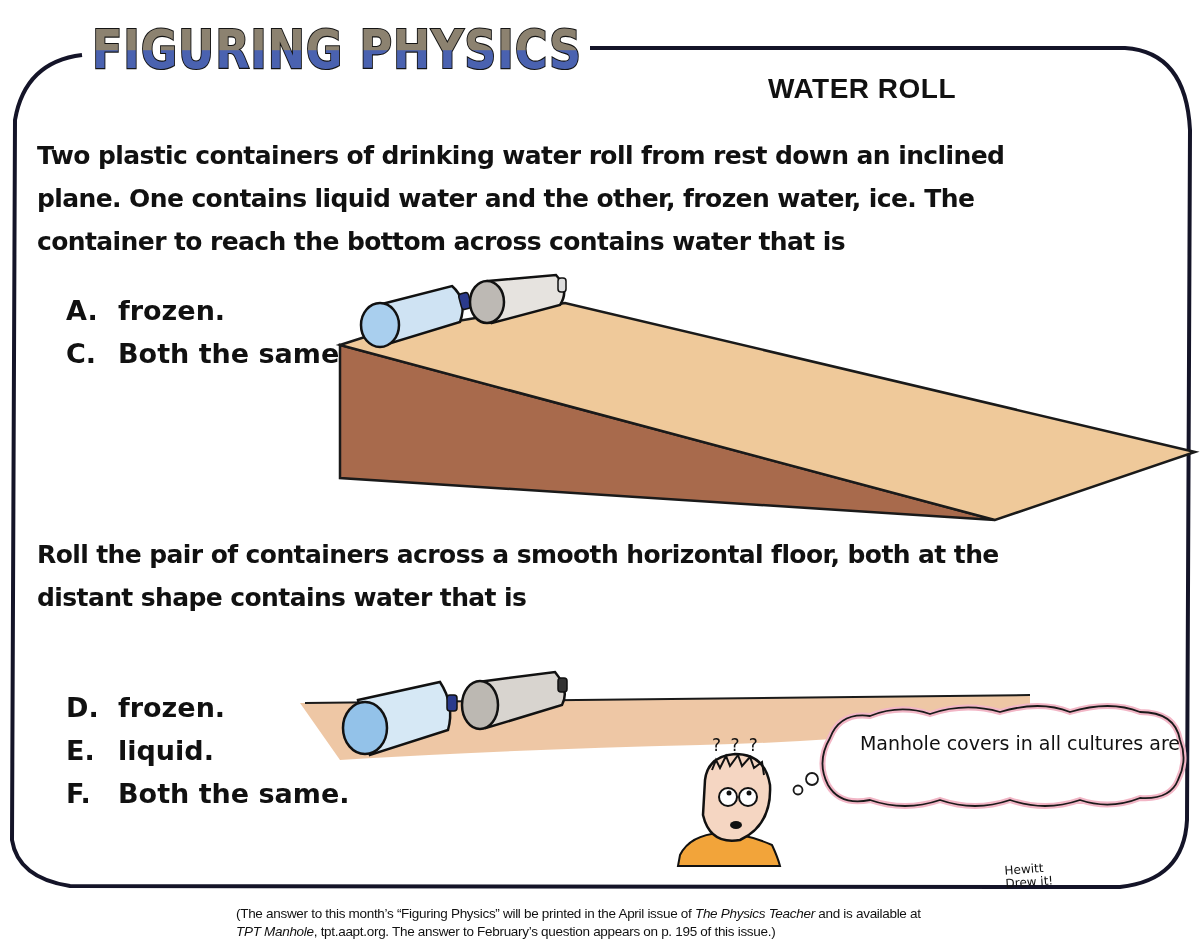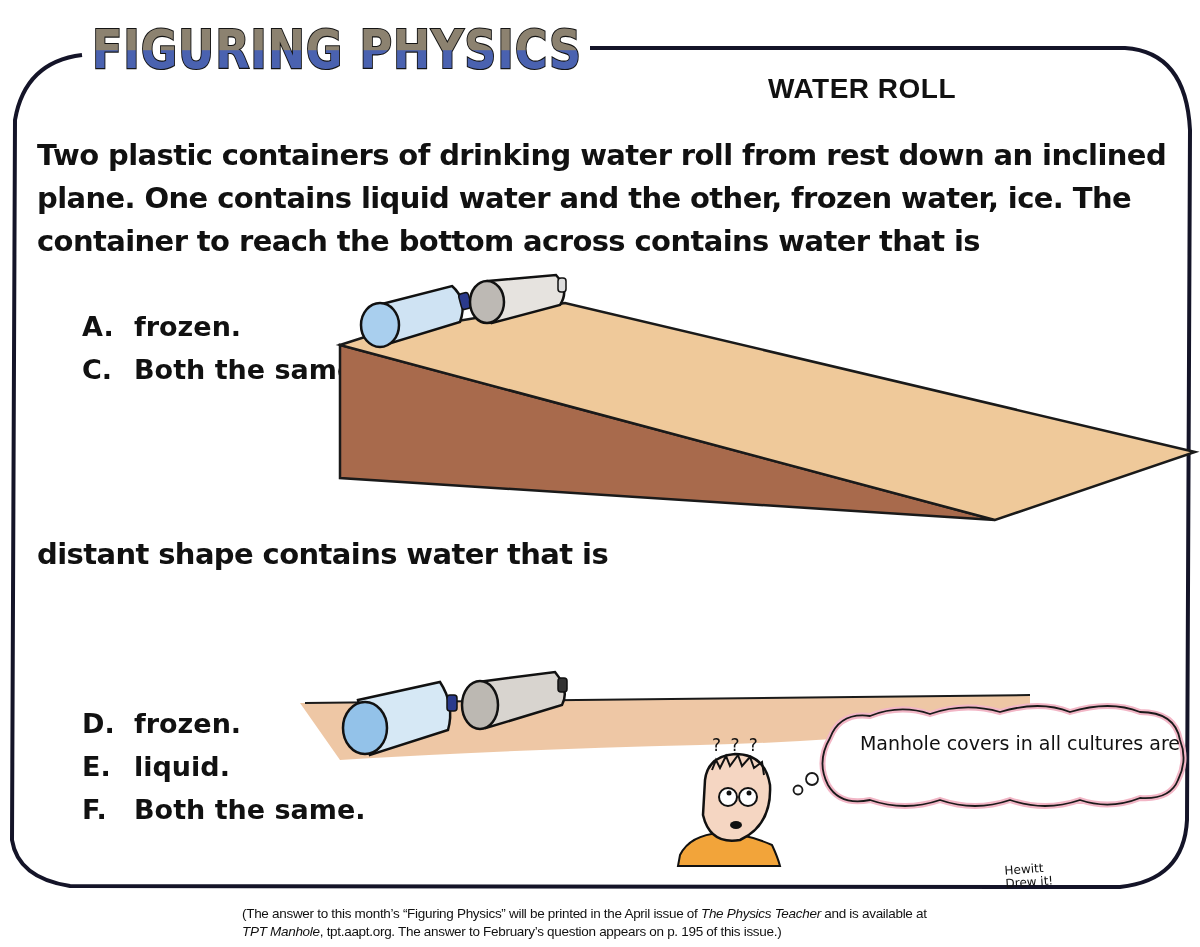--- a/index.html
+++ b/index.html
@@ -10,36 +10,36 @@
     .logo { position: absolute; left: 88px; top: 8px; width: 500px; height: 72px; }
     .logo-text {
       font-family: "DejaVu Sans", sans-serif; font-weight: bold; font-size: 54px; letter-spacing: 1px;
       fill: url(#logoGrad); stroke: #141414; stroke-width: 2.2; paint-order: stroke;
     }
 
     .title { position: absolute; left: 768px; top: 73px; font-family: "Liberation Sans", sans-serif;
       font-weight: bold; font-size: 28px; letter-spacing: 0.5px; color: #111; }
 
     .para { position: absolute; left: 37px; font-family: "DejaVu Sans", sans-serif; font-weight: bold;
-      font-size: 29px; line-height: 43px; color: #111; letter-spacing: -0.6px; margin: 0; }
+      font-size: 25px; line-height: 43px; color: #111; letter-spacing: -0.6px; margin: 0; }
     .para-1 { top: 134px; width: 1140px; }
     .para-2 { top: 533px; width: 1140px; }
     .para span { display: block; white-space: nowrap; }
 
-    .options { position: absolute; left: 66px; margin: 16px; padding: 0; list-style: none;
+    .options { position: absolute; left: 66px; margin: 0; padding: 0; list-style: none;
       font-family: "DejaVu Sans", sans-serif; font-weight: bold; font-size: 27px; line-height: 43px; color: #111; }
     .options-1 { top: 289px; }
     .options-2 { top: 686px; }
     .options li { white-space: nowrap; }
     .options .letter { display: inline-block; width: 52px; }
 
     .thought { position: absolute; left: 830px; top: 729px; width: 350px; font-family: "DejaVu Sans", sans-serif;
       font-size: 19px; line-height: 28px; color: #111; text-align: right; }
 
-    .footnote { position: absolute; left: 242px; top: 905px; width: 760px; font-family: "Liberation Sans", sans-serif;
+    .footnote { position: absolute; left: 236px; top: 905px; width: 760px; font-family: "Liberation Sans", sans-serif;
       font-size: 13.5px; line-height: 18px; color: #111; letter-spacing: -0.3px; }
     .footnote i { font-style: italic; }
 
     .signature { position: absolute; left: 1005px; top: 863px; font-family: "DejaVu Sans", sans-serif;
       font-size: 12px; line-height: 13px; color: #111; transform: rotate(-4deg); }
 
     .illus { position: absolute; left: 0; top: 0; }
   </style>
 </head>
 <body>
@@ -125,20 +125,21 @@
   </g>
 </svg>
 
 <div class="thought">
   <div>Manhole covers in all cultures are</div>
 </div>
 
 <div style="position:absolute;left:712px;top:735px;font-family:'DejaVu Sans',sans-serif;font-size:17px;color:#111;letter-spacing:2px;">? ? ?</div>
 
 <p class="para para-2">
+  <span>Roll the pair of containers across a smooth horizontal floor, both at the</span>
   <span>distant shape contains water that is</span>
 </p>
 
 <ul class="options options-2">
   <li><span class="letter">D.</span><span>frozen.</span></li>
   <li><span class="letter">E.</span><span>liquid.</span></li>
   <li><span class="letter">F.</span><span>Both the same.</span></li>
 </ul>
 
 <div class="signature">

